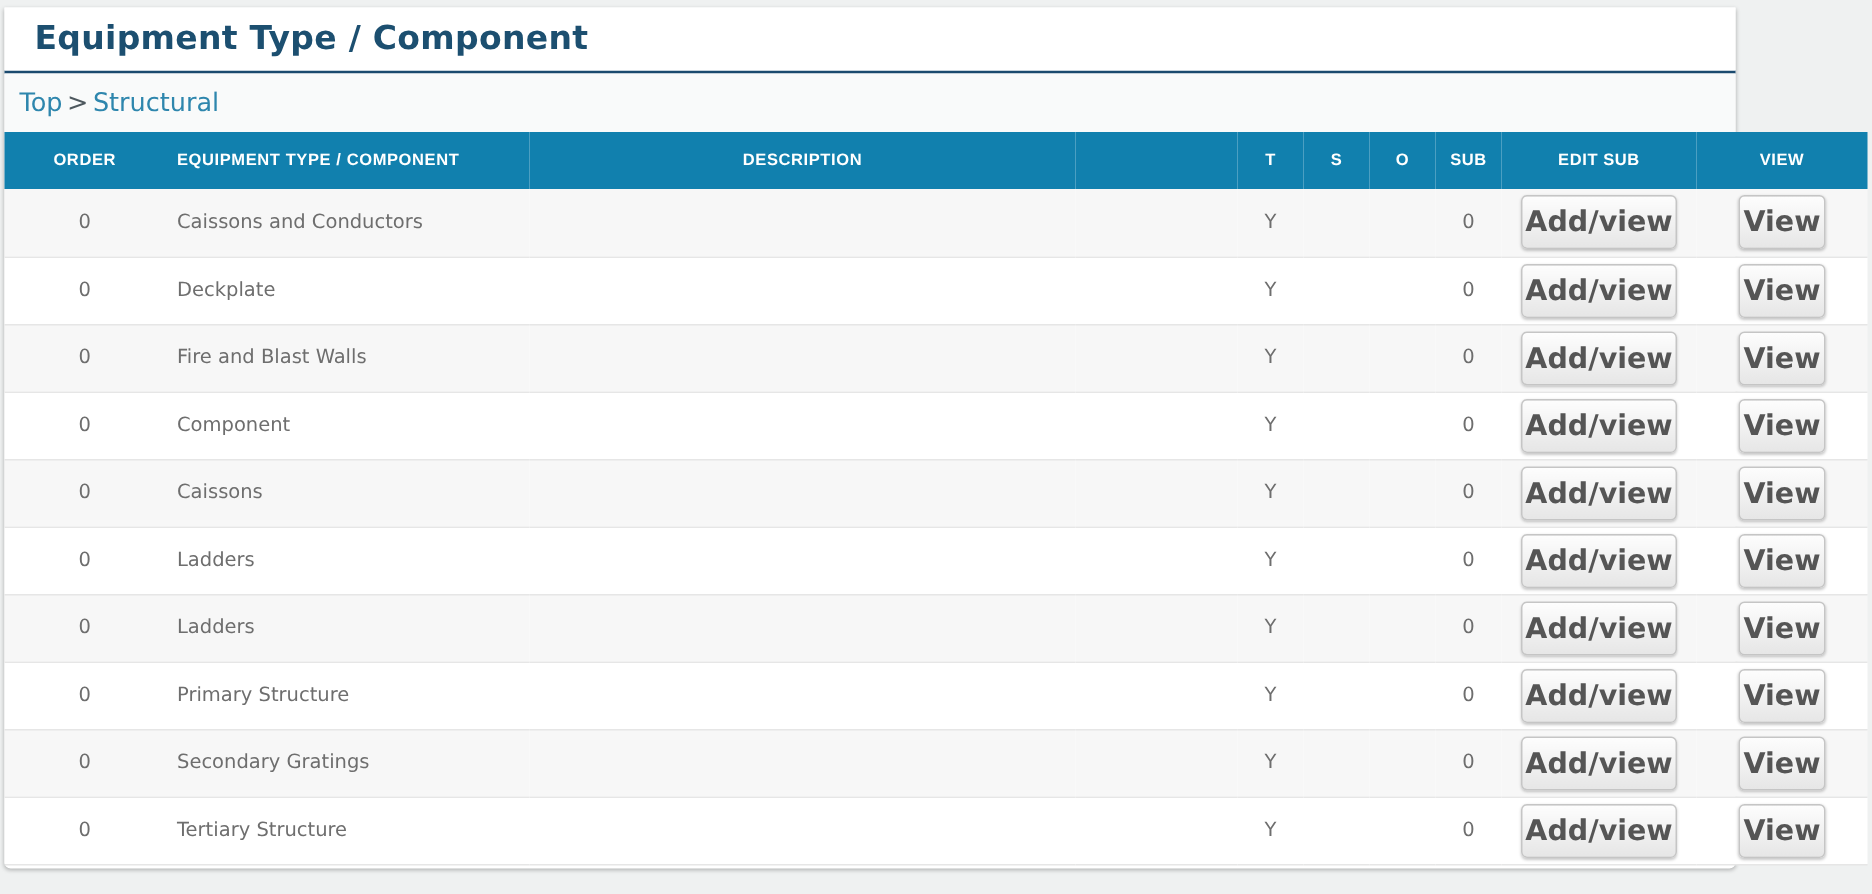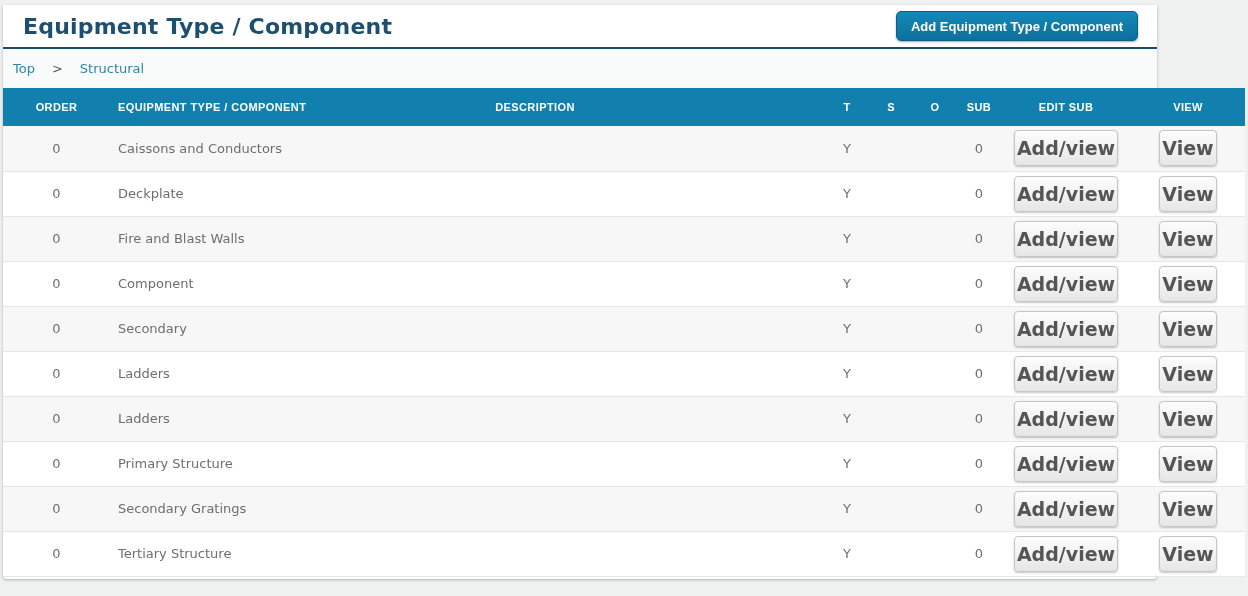--- a/index.html
+++ b/index.html
@@ -31,22 +31,22 @@
     border: 1px solid #0a5f86; border-radius: 5px;
     color: #fff; font-family: "Liberation Sans", sans-serif;
     font-size: 13px; font-weight: bold;
     box-shadow: 0 1px 2px rgba(0,0,0,.35);
     cursor: pointer; white-space: nowrap;
   }
   .title-divider { height: 2px; background: #1b4a6e; }
   
   .breadcrumb {
     height: 39px; background: #f9fafa;
-    display: flex; align-items: center; gap: 17px;
-    padding-left: 10px; font-size: 13px;
+    display: flex; align-items: center; gap: 3px;
+    padding-left: 10px; font-size: 17px;
   }
   .breadcrumb a { color: #2e86ad; text-decoration: none; cursor: pointer; }
   .crumb-sep { color: #4e585e; }
   
   table { width: 100%; border-collapse: collapse; table-layout: fixed; }
   thead th {
     background: #1180ae; color: #fff;
     font-family: "Liberation Sans", sans-serif;
     font-size: 11px; font-weight: bold; letter-spacing: .4px;
     height: 38px; text-align: center; padding: 0; margin-left: 25px;
@@ -71,21 +71,20 @@
   }
 </style>
 </head>
 <body>
 
 <div class="card">
 
   <div class="card-top">
     <h1 class="page-title">Equipment Type / Component</h1>
     <div class="top-actions">
-      <button class="btn-blue">Add Equipment Type / Component</button>
     </div>
   </div>
 
   <div class="title-divider"></div>
 
   <div class="breadcrumb">
     <a>Top</a>
     <span class="crumb-sep">&gt;</span>
     <a>Structural</a>
   </div>
@@ -177,21 +176,21 @@
     <td>0</td>
     <td>
       <button class="row-btn">Add/view</button>
     </td>
     <td>
       <button class="row-btn">View</button>
     </td>
   </tr>
         <tr>
     <td class="c-order">0</td>
-    <td class="c-name">Secondary</td>
+    <td class="c-name">Caissons</td>
     <td></td>
     <td></td>
     <td>Y</td>
     <td></td>
     <td></td>
     <td>0</td>
     <td>
       <button class="row-btn">Add/view</button>
     </td>
     <td>

